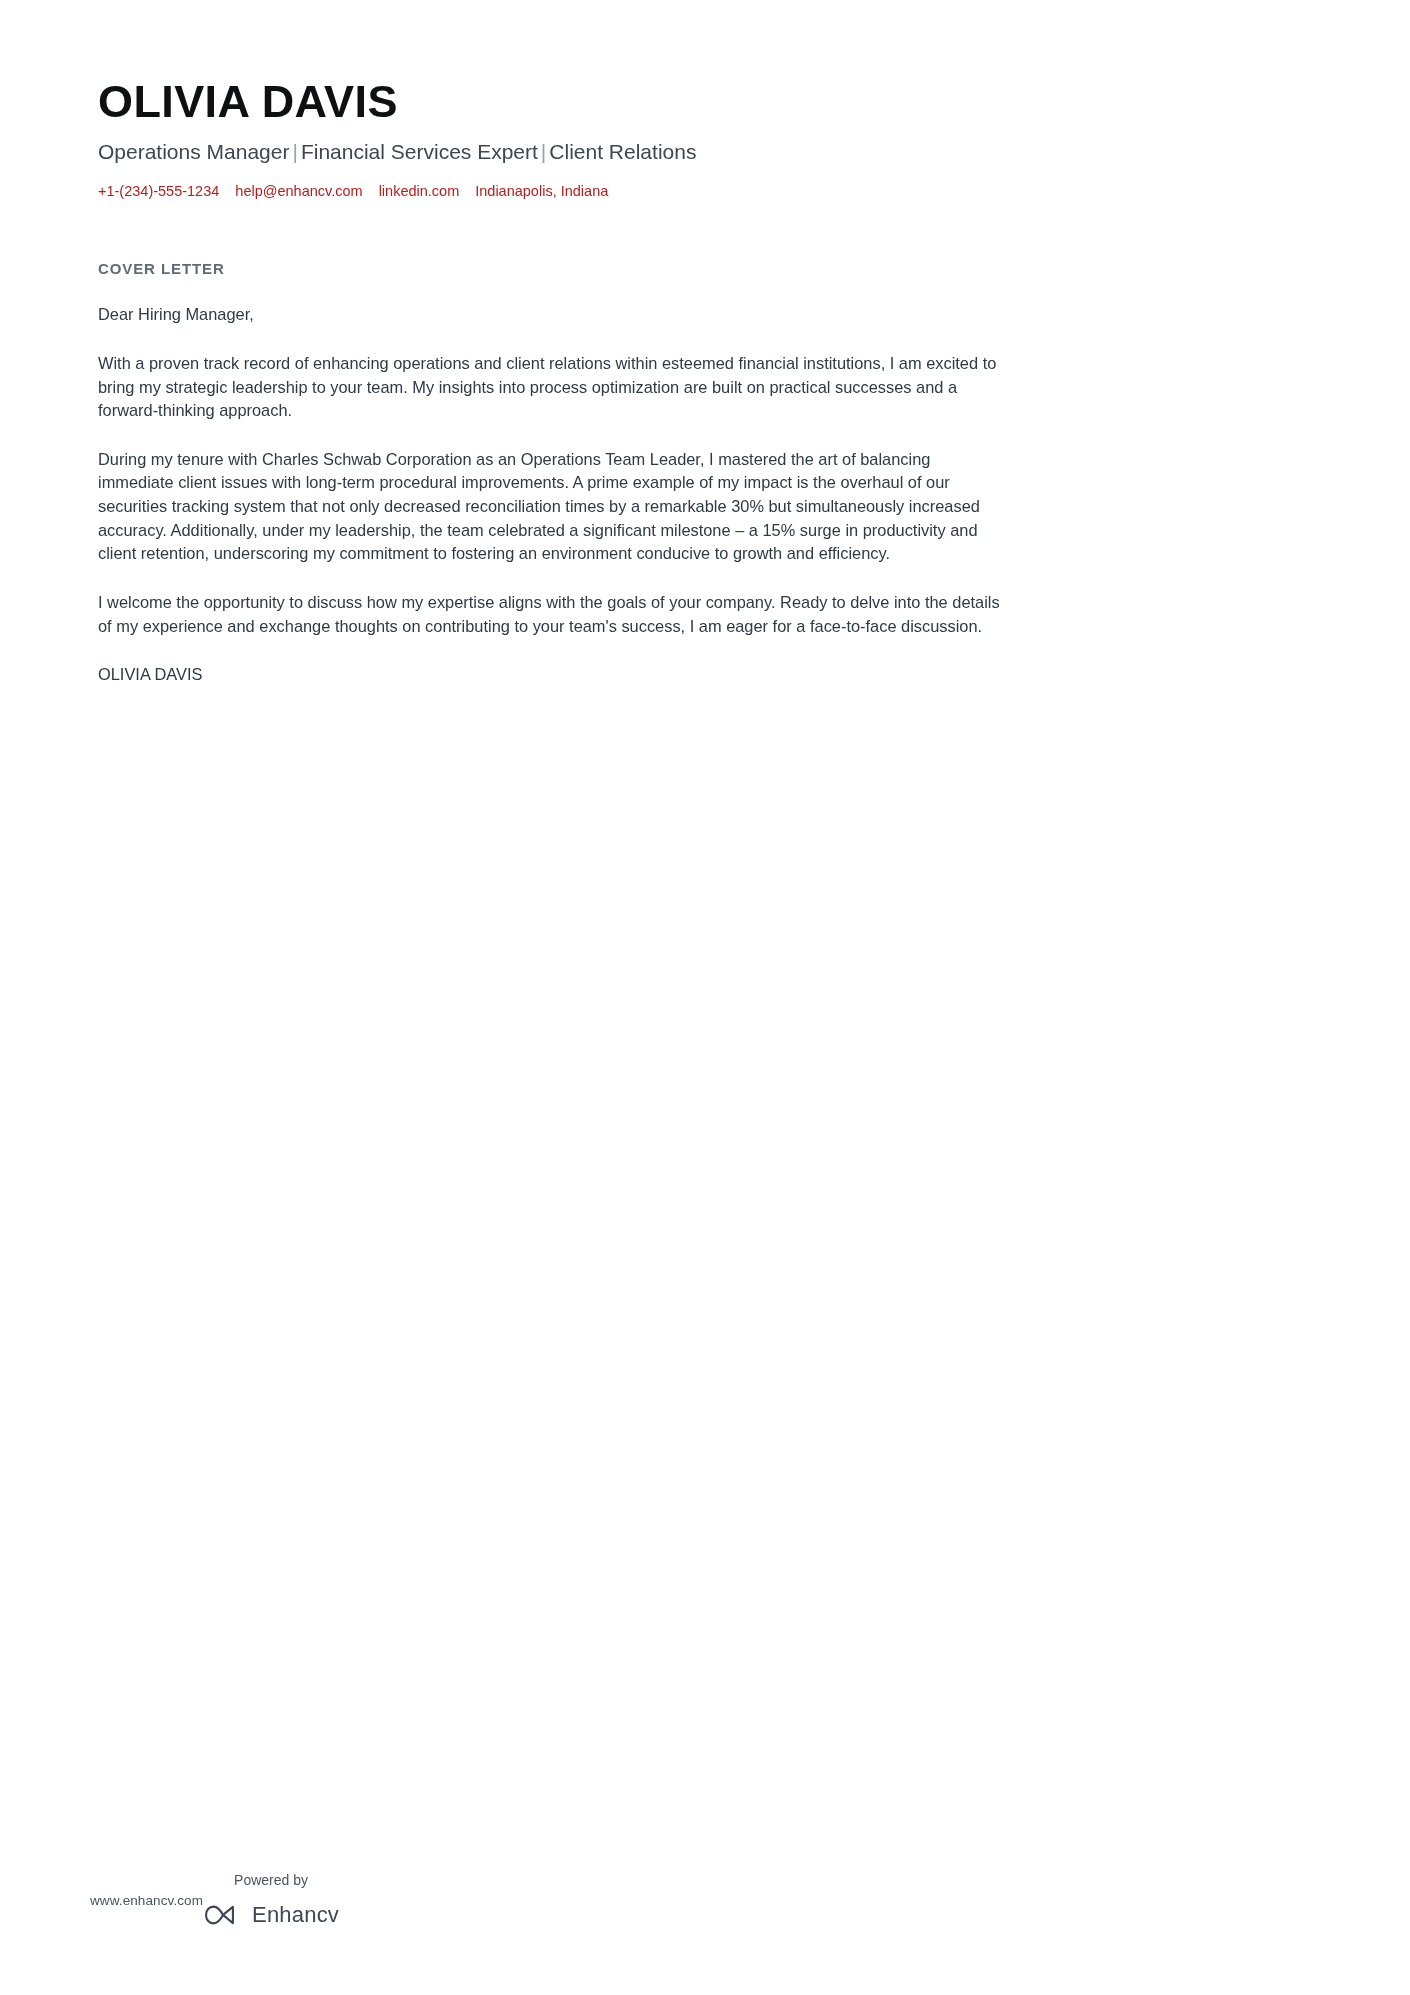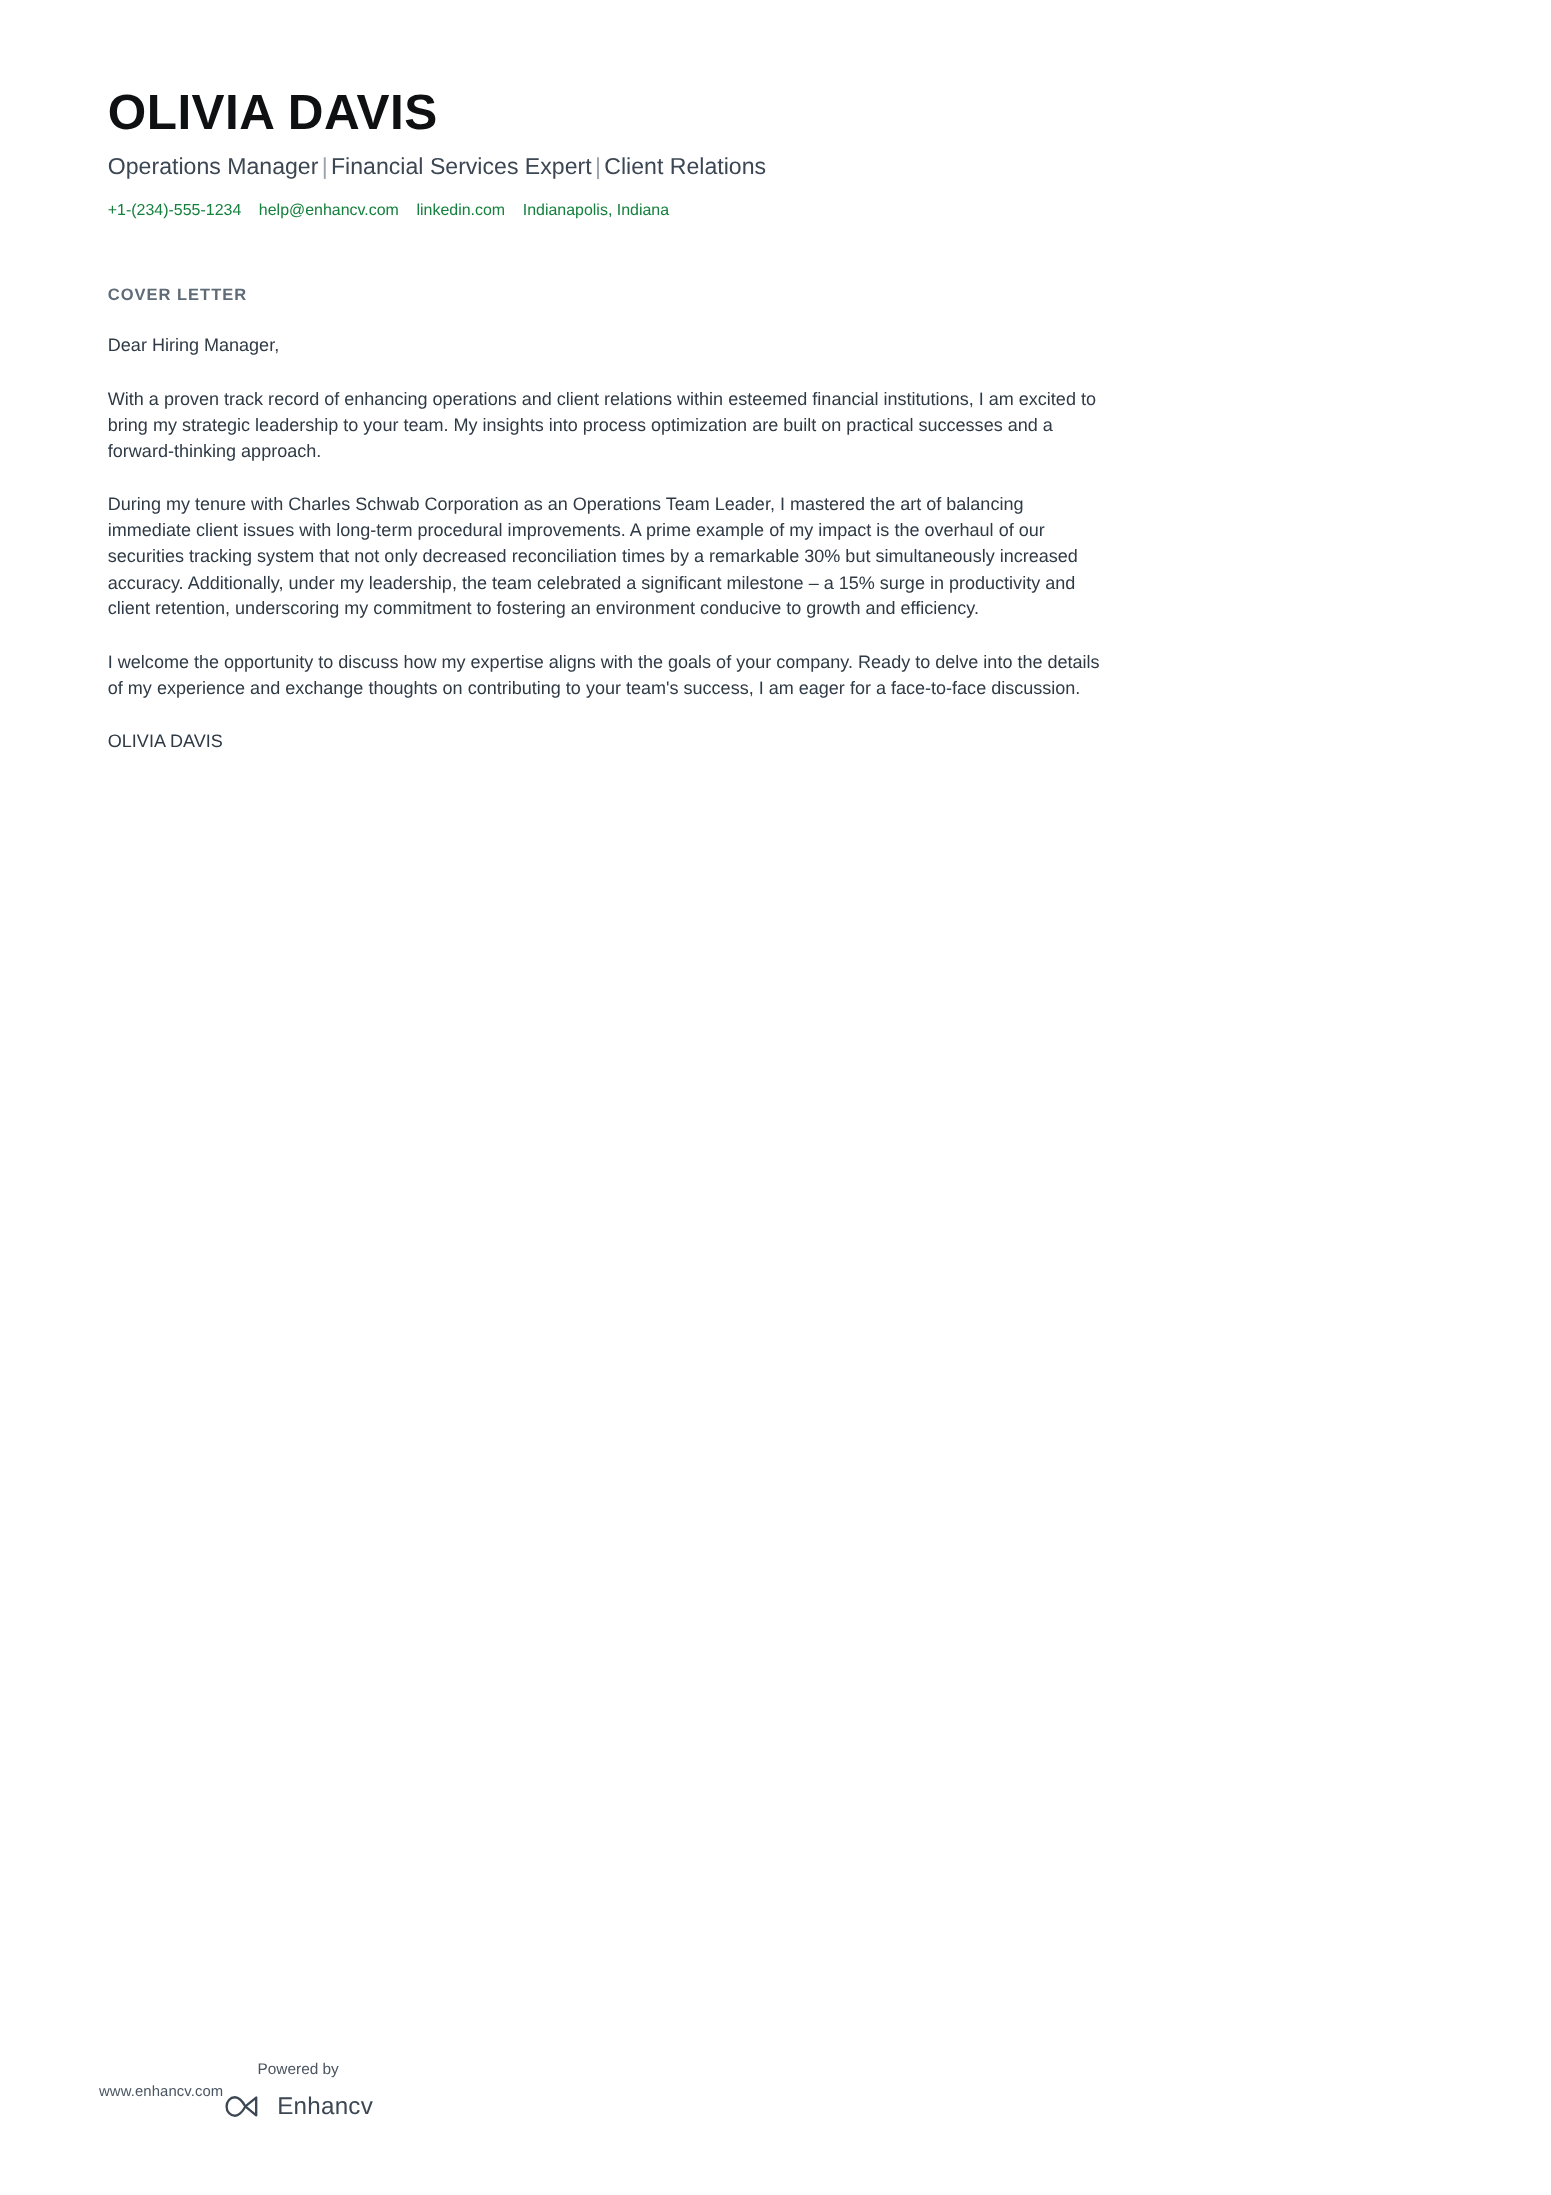--- a/index.html
+++ b/index.html
@@ -47,21 +47,21 @@
     margin: 0 0 16px 0;
     white-space: nowrap;
   }
   .headline .divider {
     color: #9aa3ac;
     font-weight: 300;
     padding: 0 3px;
   }
   .contact-row {
     font-size: 14.5px;
-    color: #15803d;
+    color: #b91c1c;
     line-height: 1.3;
     margin: 0;
     white-space: nowrap;
   }
   .contact-item {
     display: inline-block;
   }
   .contact-gap {
     display: inline-block;
     width: 16px;

